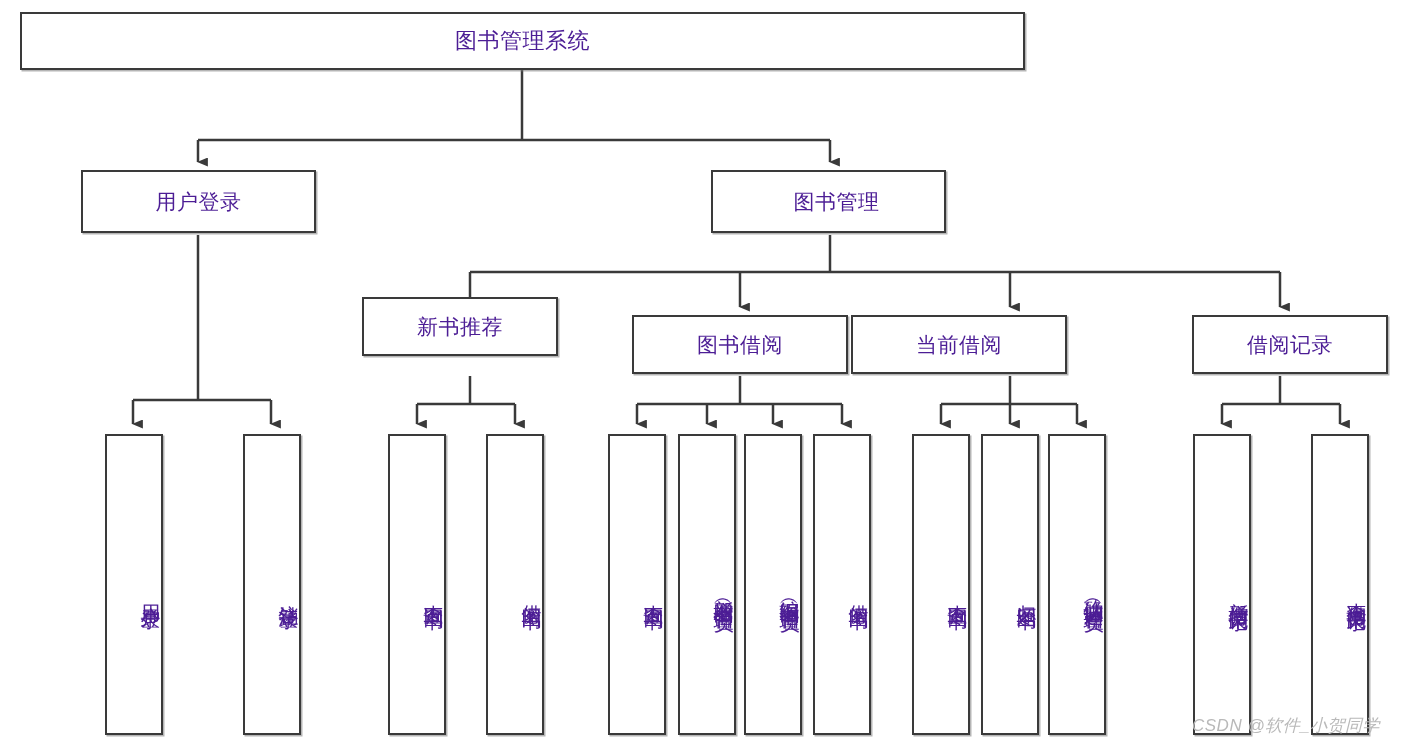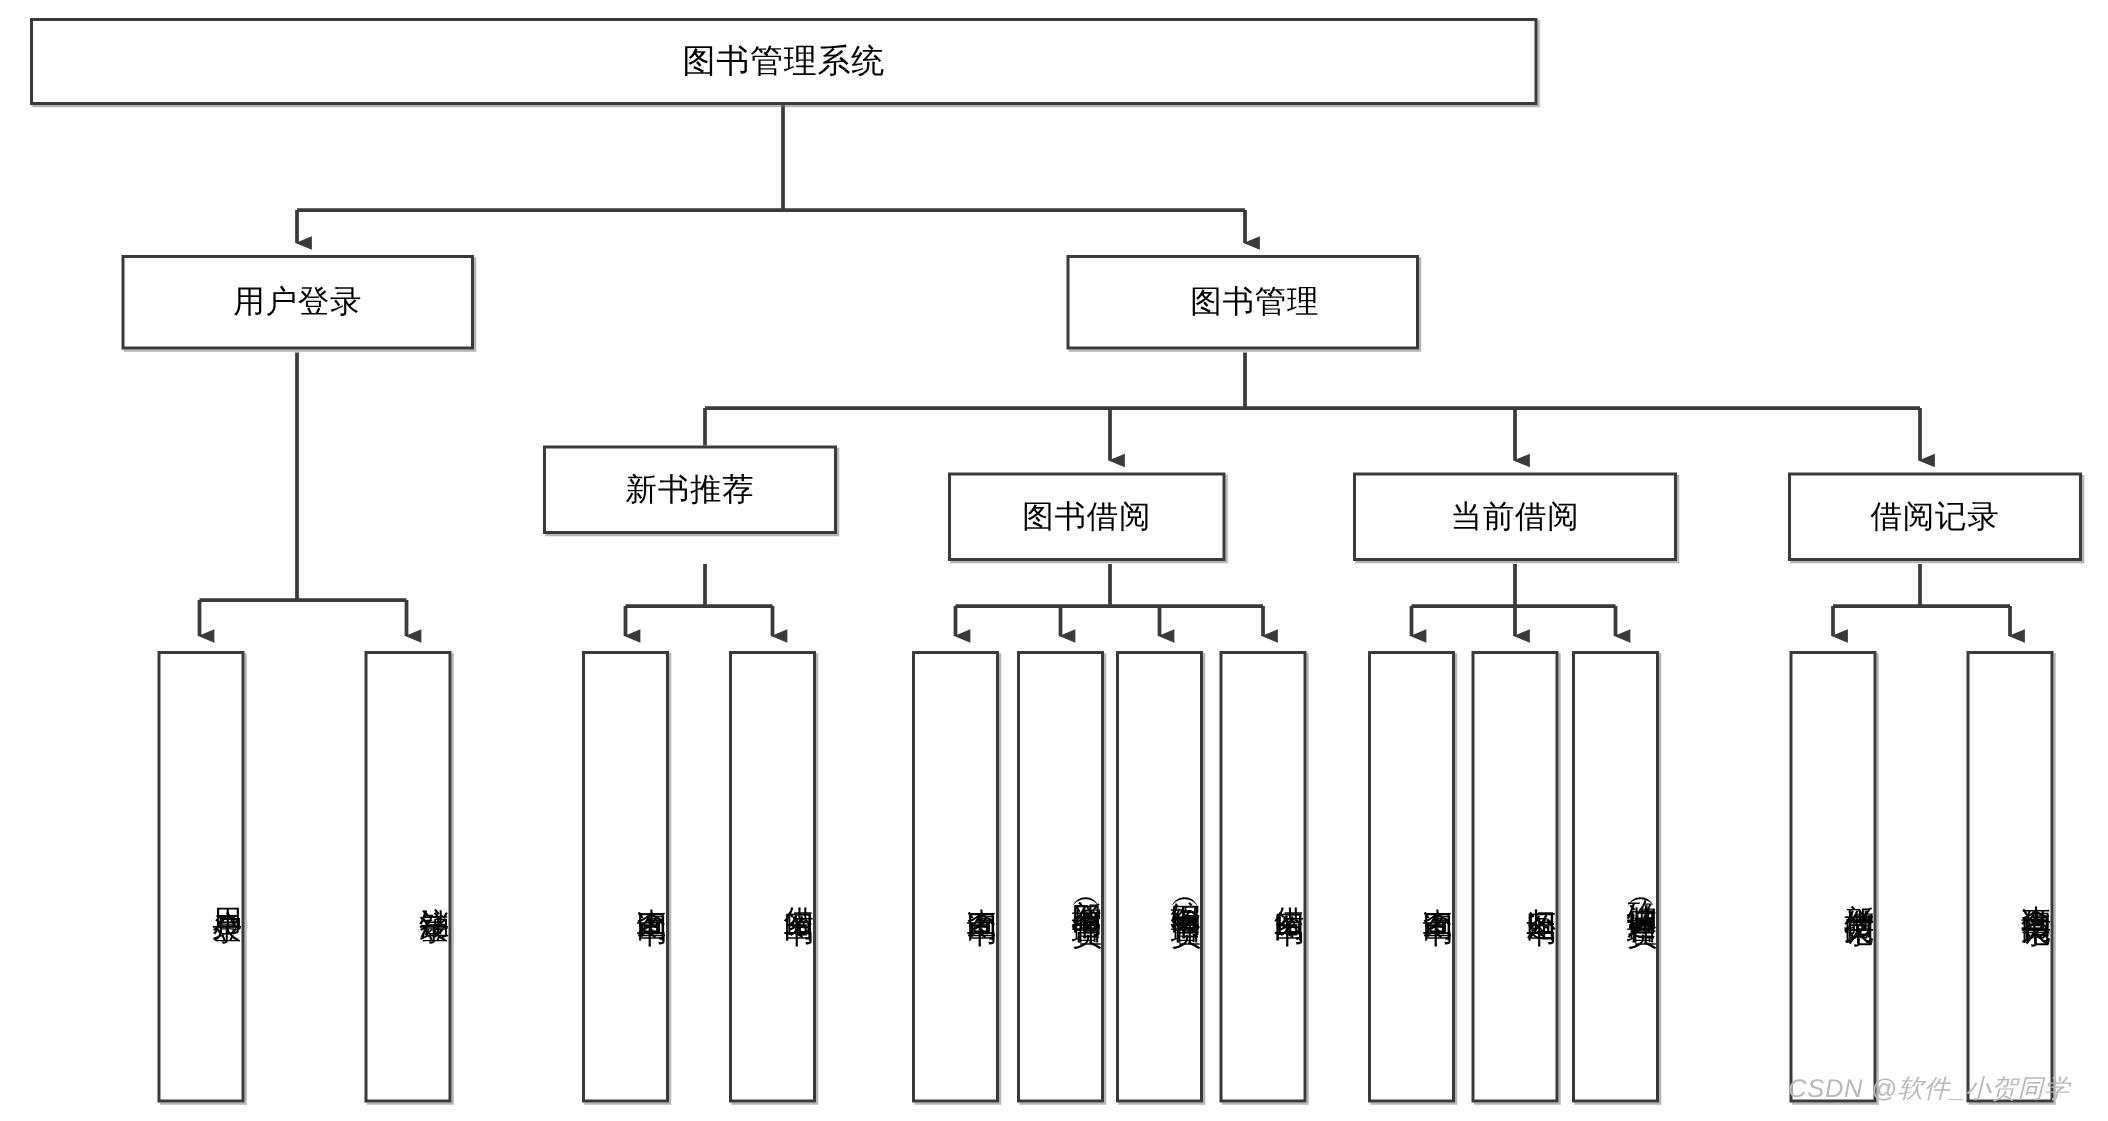--- a/index.html
+++ b/index.html
@@ -28,21 +28,21 @@
     height: 747px;
     pointer-events: none;
   }
   .node {
     position: absolute;
     border: 2px solid #3a3a3a;
     background: #ffffff;
     display: flex;
     align-items: center;
     justify-content: center;
-    color: #000000;
+    color: #4c1d95;
     box-shadow: 1.5px 1.5px 0 0 rgba(120,120,120,0.55);
   }
   .node.horiz {
     font-size: 21px;
     line-height: 1.2;
     letter-spacing: 0.5px;
   }
   .node.root {
     font-size: 22px;
   }
@@ -134,25 +134,25 @@
   </div>
 
   <div class="node horiz" style="left:711px; top:170px; width:235px; height:63px;padding-left:16px;">
     <span>图书管理</span>
   </div>
 
   <div class="node horiz" style="left:362px; top:297px; width:196px; height:59px;">
     <span>新书推荐</span>
   </div>
 
-  <div class="node horiz" style="left:632px; top:315px; width:185px; height:59px;">
+  <div class="node horiz" style="left:632px; top:315px; width:216px; height:59px;">
     <span>图书借阅</span>
   </div>
 
-  <div class="node horiz" style="left:902px; top:315px; width:216px; height:59px;">
+  <div class="node horiz" style="left:851px; top:315px; width:216px; height:59px;">
     <span>当前借阅</span>
   </div>
 
   <div class="node horiz" style="left:1192px; top:315px; width:196px; height:59px;">
     <span>借阅记录</span>
   </div>
 
   <div class="node leaf" style="left:105px; top:434px; width:58px; height:301px;">
     <span class="vtxt">用户登录</span>
   </div>

